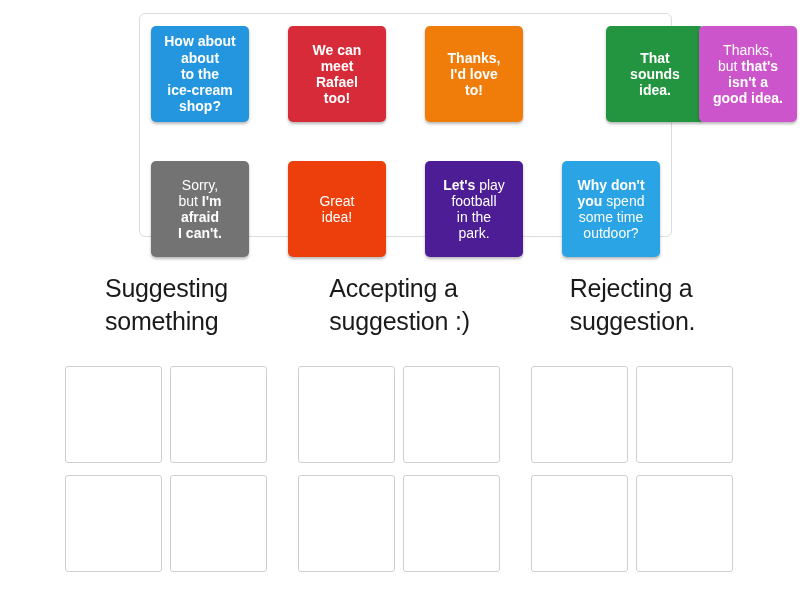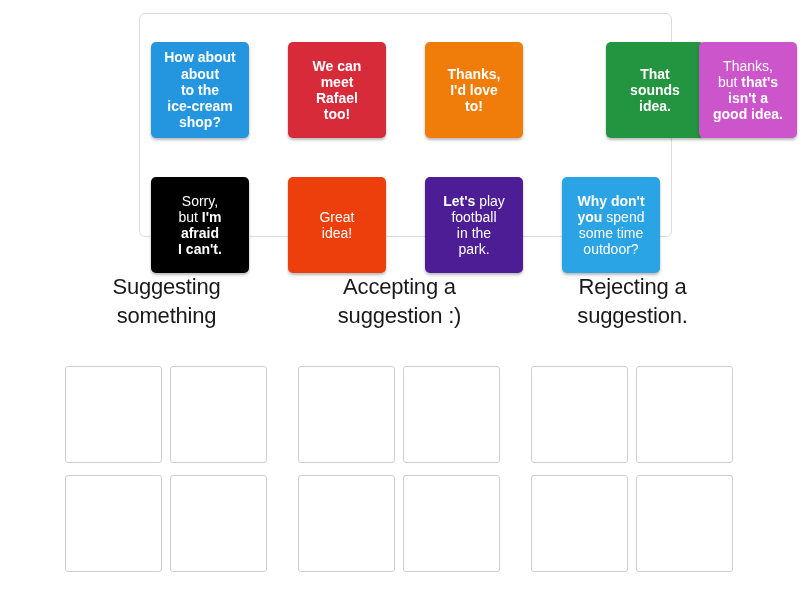--- a/index.html
+++ b/index.html
@@ -20,21 +20,21 @@
     width: 533px;
     height: 224px;
     border: 1px solid #dcdcdc;
     border-radius: 6px;
     background: #ffffff;
     box-sizing: border-box;
   }
   .bank-grid {
     position: absolute;
     left: 11px;
-    top: 28px;
+    top: 12px;
     display: grid;
     grid-template-columns: repeat(5, 101px);
     grid-template-rows: repeat(2, 99px);
     column-gap: 2px;
     row-gap: 4px;
     gap: 36px;
   }
   .tile {
     width: 98px;
     height: 96px;
@@ -69,25 +69,25 @@
     width: 233px;
     display: flex;
     flex-direction: column;
     align-items: center;
   }
   .col-1 { margin-left: 50px; }
   .col-2 { margin-left: 0px; }
   .col-3 { margin-left: 0px; }
 
   .col-title {
-    font-size: 22px;
+    font-size: 25px;
     line-height: 1.33;
     font-weight: 400;
     color: #1a1a1a;
-    text-align: center;
+    text-align: left;
     letter-spacing: -0.2px;
     white-space: pre-line;
     height: 82px;
   }
 
   .slots {
     margin-top: 12px;
     display: grid;
     grid-template-columns: repeat(2, 98px);
     grid-template-rows: repeat(2, 98px);
@@ -140,21 +140,21 @@
         </div>
       </div>
       <div class="tile" style="background: rgb(204, 85, 204); color: rgb(255, 255, 255);">
         <div>
           <span class="tx"><span class="lt">Thanks,</span></span>
           <span class="tx"><span class="lt">but </span><b>that's</b></span>
           <span class="tx"><b>isn't a</b></span>
           <span class="tx"><b>good idea.</b></span>
         </div>
       </div>
-      <div class="tile" style="background: #000000; color: rgb(255, 255, 255);">
+      <div class="tile" style="background: #737373; color: rgb(255, 255, 255);">
         <div>
           <span class="tx"><span class="lt">Sorry,</span></span>
           <span class="tx"><span class="lt">but </span><b>I'm</b></span>
           <span class="tx"><b>afraid</b></span>
           <span class="tx"><b>I can't.</b></span>
         </div>
       </div>
       <div class="tile" style="background: rgb(236, 63, 12); color: rgb(255, 255, 255);">
         <div>
           <span class="tx"><span class="lt">Great</span></span>

